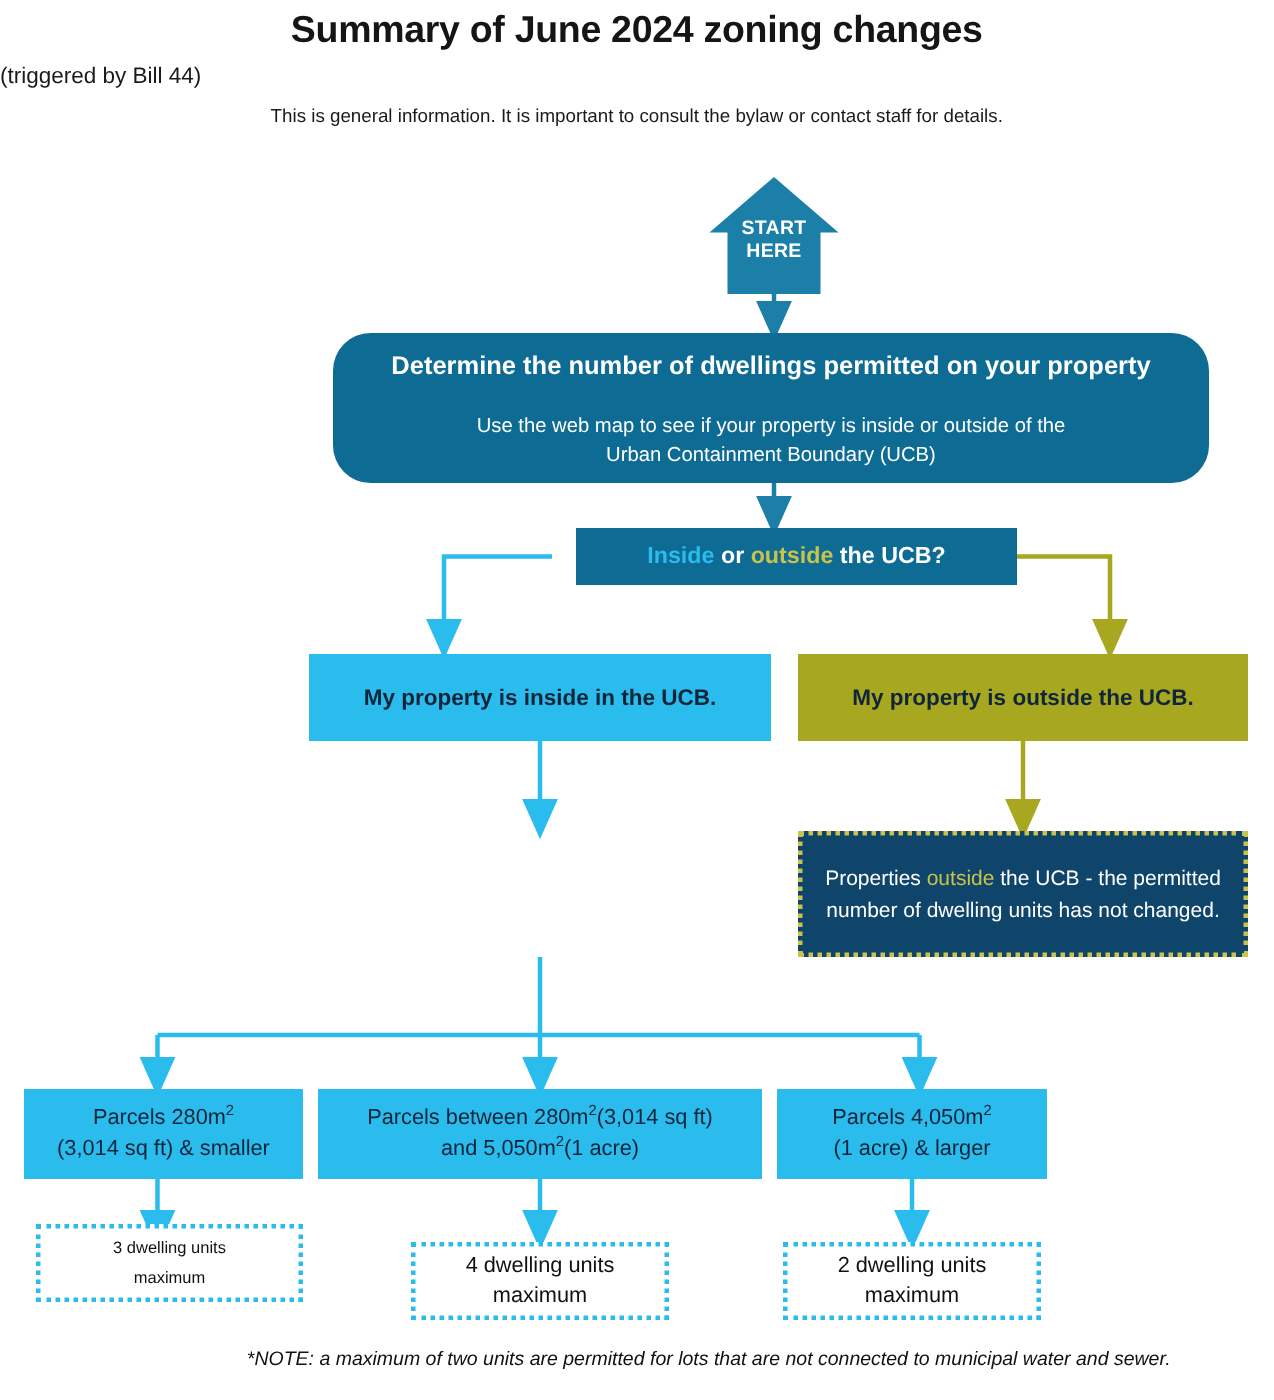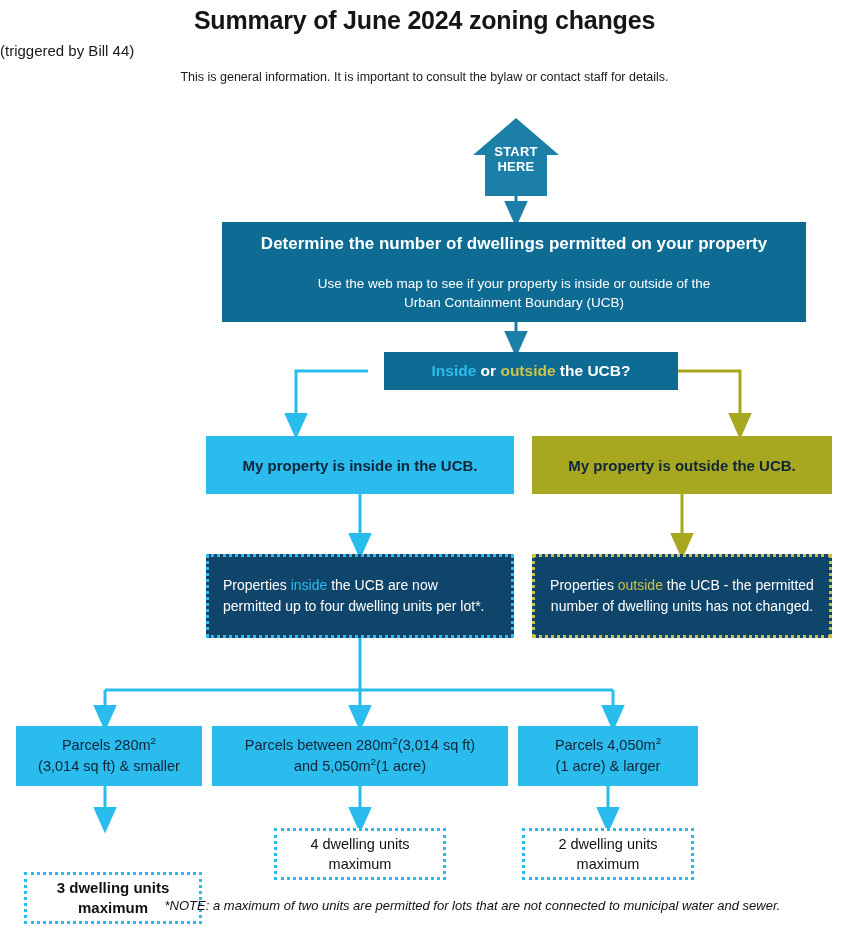--- a/index.html
+++ b/index.html
@@ -87,21 +87,21 @@
   }
   .dark { background: #0d6b94; color: #ffffff; }
   .navy { background: #10456b; color: #ffffff; }
   .cyan { background: #2bbcee; color: #10253a; }
   .olive { background: #a8a820; color: #10253a; }
   .dashed-cyan { border: 3px dotted #2bbcee; }
   .dashed-olive { border: 3px dotted #c9c24b; }
   .white-box { background: #ffffff; color: #111111; }
 
   #box-determine {
-    top: 222px; left: 222px; width: 584px; height: 100px;
+    top: 222px; left: 222px; width: 584px; height: 100px; border-radius: 25px;
   }
   #determine-title {
     font-size: 17px; font-weight: bold; line-height: 22px;
   }
   #determine-sub {
     font-size: 13.5px; line-height: 19px; margin-top: 19px;
   }
 
   #box-question {
     top: 352px; left: 368px; width: 294px; height: 38px;
@@ -139,22 +139,22 @@
   #box-parcel-2 {
     top: 726px; left: 212px; width: 296px; height: 60px;
     font-size: 14.5px; line-height: 21px;
   }
   #box-parcel-3 {
     top: 726px; left: 518px; width: 180px; height: 60px;
     font-size: 14.5px; line-height: 21px;
   }
 
   #box-result-1 {
-    top: 872px; left: 24px; width: 178px; height: 52px;
-    font-size: 15px; line-height: 20px; font-weight: bold;
+    top: 816px; left: 24px; width: 178px; height: 52px;
+    font-size: 11px; line-height: 20px; font-weight: normal;
   }
   #box-result-2 {
     top: 828px; left: 274px; width: 172px; height: 52px;
     font-size: 14.5px; line-height: 20px;
   }
   #box-result-3 {
     top: 828px; left: 522px; width: 172px; height: 52px;
     font-size: 14.5px; line-height: 20px;
   }
 
@@ -244,25 +244,20 @@
     </div>
   </div>
 
   <div class="abs box cyan" id="box-inside">
     <div>My property is inside in the UCB.</div>
   </div>
   <div class="abs box olive" id="box-outside">
     <div>My property is outside the UCB.</div>
   </div>
 
-  <div class="abs box navy dashed-cyan" id="box-inside-detail">
-    <div>
-      <span>Properties </span><span class="kw-inside">inside</span><span> the UCB are now permitted up to four dwelling units per lot*.</span>
-    </div>
-  </div>
   <div class="abs box navy dashed-olive" id="box-outside-detail">
     <div>
       <span>Properties </span><span class="kw-outside">outside</span><span> the UCB - the permitted number of dwelling units has not changed.</span>
     </div>
   </div>
 
   <div class="abs box cyan" id="box-parcel-1">
     <div>
       <span>Parcels 280m</span><sup>2</sup>
     </div>

